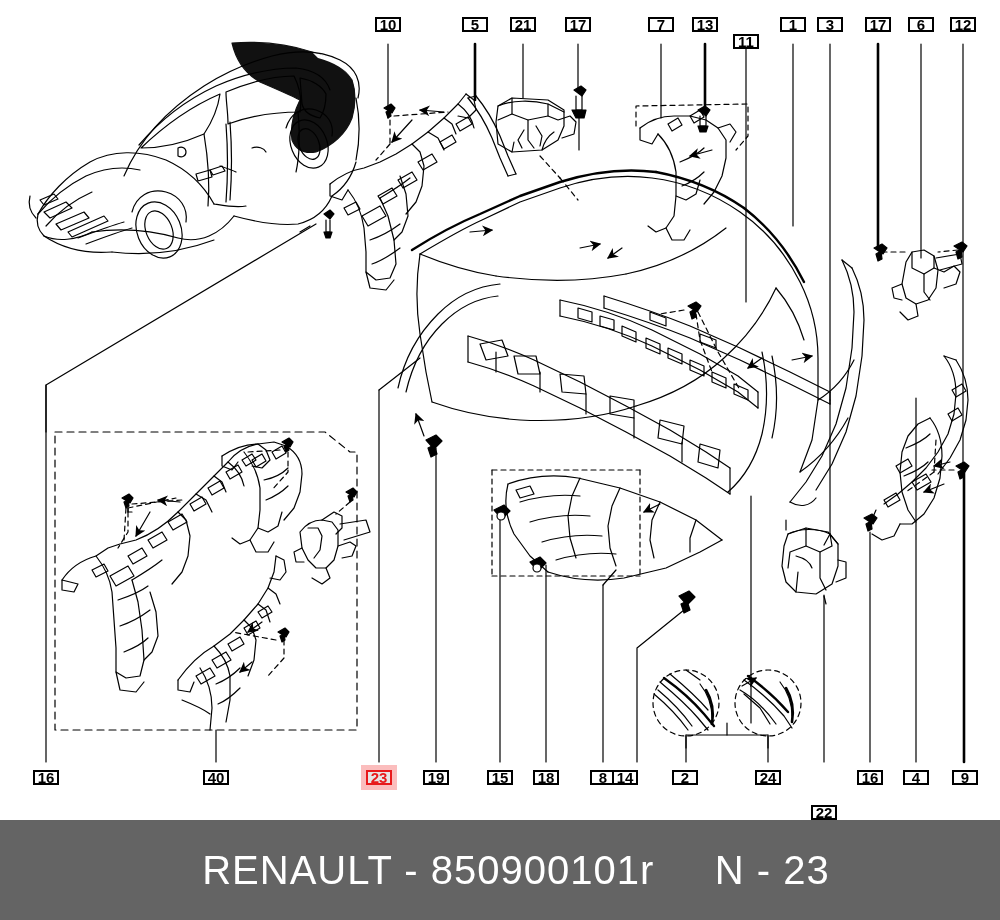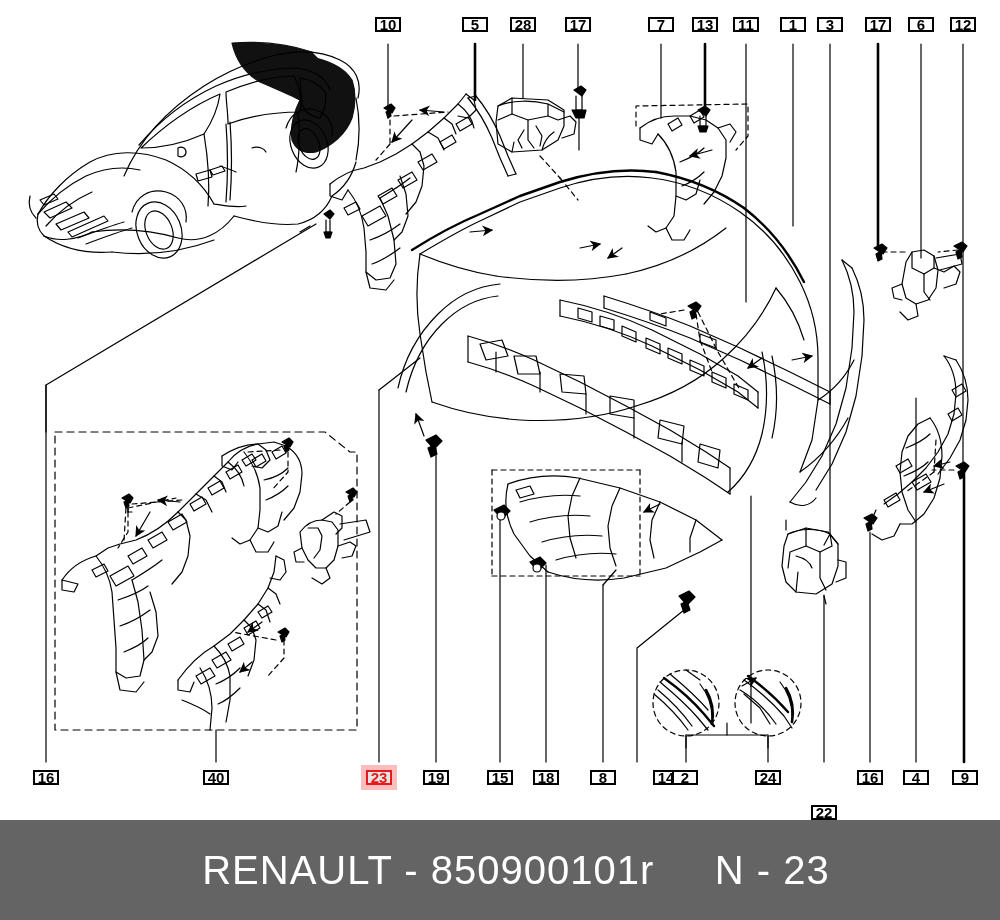--- a/index.html
+++ b/index.html
@@ -567,39 +567,39 @@
       <path d="M705,44 L705,106" stroke-width="2.6"></path>
       <path d="M746,44 L746,302"></path>
       <path d="M793,44 L793,226"></path>
 
     </g>
   </svg>
 
   <div id="callout-layer">
     <div class="callout" style="left:375px;top:17px">10</div>
     <div class="callout" style="left:462px;top:17px">5</div>
-    <div class="callout" style="left:510px;top:17px">28</div>
+    <div class="callout" style="left:510px;top:17px">21</div>
     <div class="callout" style="left:565px;top:17px">17</div>
     <div class="callout" style="left:648px;top:17px">7</div>
     <div class="callout" style="left:692px;top:17px">13</div>
-    <div class="callout" style="left:733px;top:17px">11</div>
+    <div class="callout" style="left:733px;top:34px">11</div>
     <div class="callout" style="left:780px;top:17px">1</div>
     <div class="callout" style="left:817px;top:17px">3</div>
     <div class="callout" style="left:865px;top:17px">17</div>
     <div class="callout" style="left:908px;top:17px">6</div>
     <div class="callout" style="left:950px;top:17px">12</div>
 
     <div class="callout" style="left:33px;top:770px">16</div>
     <div class="callout" style="left:203px;top:770px">40</div>
     <div class="callout hl" style="left:366px;top:770px">23</div>
     <div class="callout" style="left:423px;top:770px">19</div>
     <div class="callout" style="left:487px;top:770px">15</div>
     <div class="callout" style="left:533px;top:770px">18</div>
     <div class="callout" style="left:590px;top:770px">8</div>
-    <div class="callout" style="left:653px;top:770px">14</div>
+    <div class="callout" style="left:612px;top:770px">14</div>
     <div class="callout" style="left:672px;top:770px">2</div>
     <div class="callout" style="left:755px;top:770px">24</div>
     <div class="callout" style="left:811px;top:805px">22</div>
     <div class="callout" style="left:857px;top:770px">16</div>
     <div class="callout" style="left:903px;top:770px">4</div>
     <div class="callout" style="left:952px;top:770px">9</div>
   </div>
 
   <div id="footer">
     <div class="ftext">RENAULT - 850900101r     N - 23</div>

